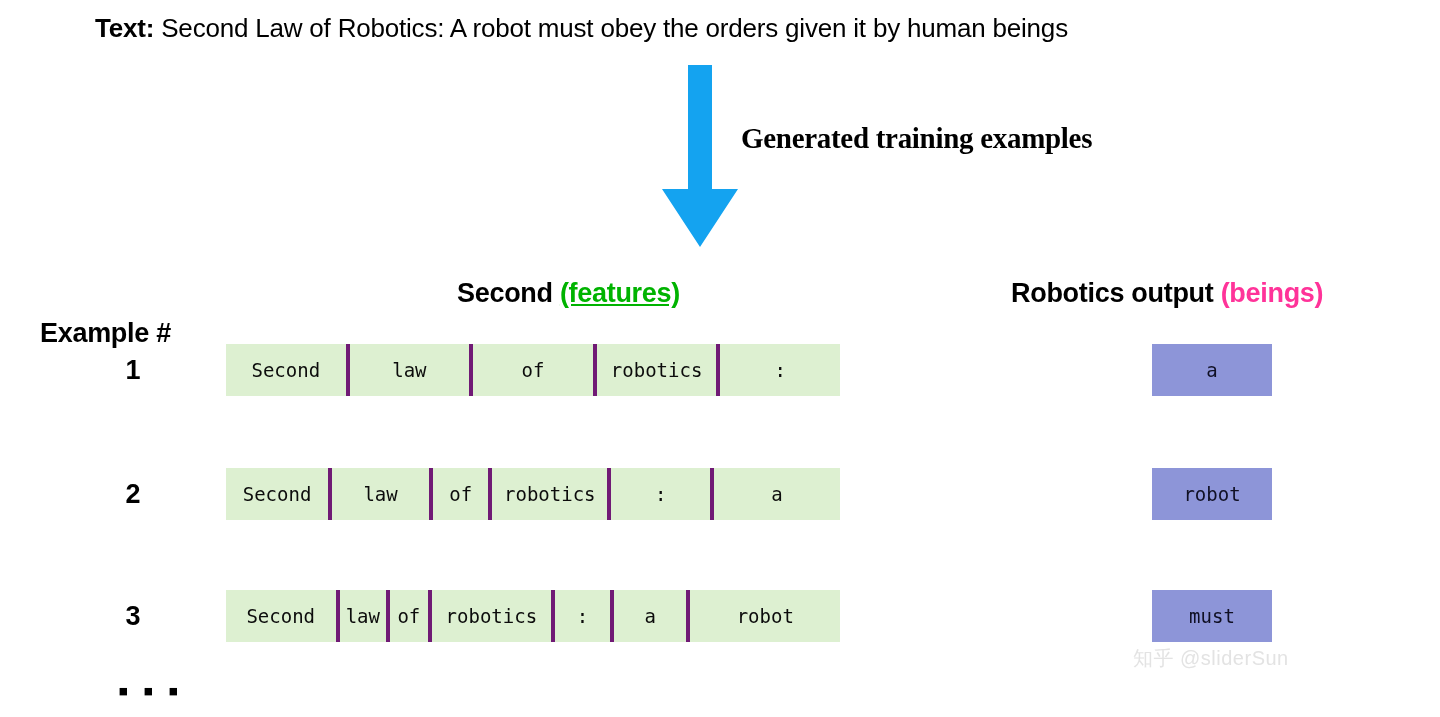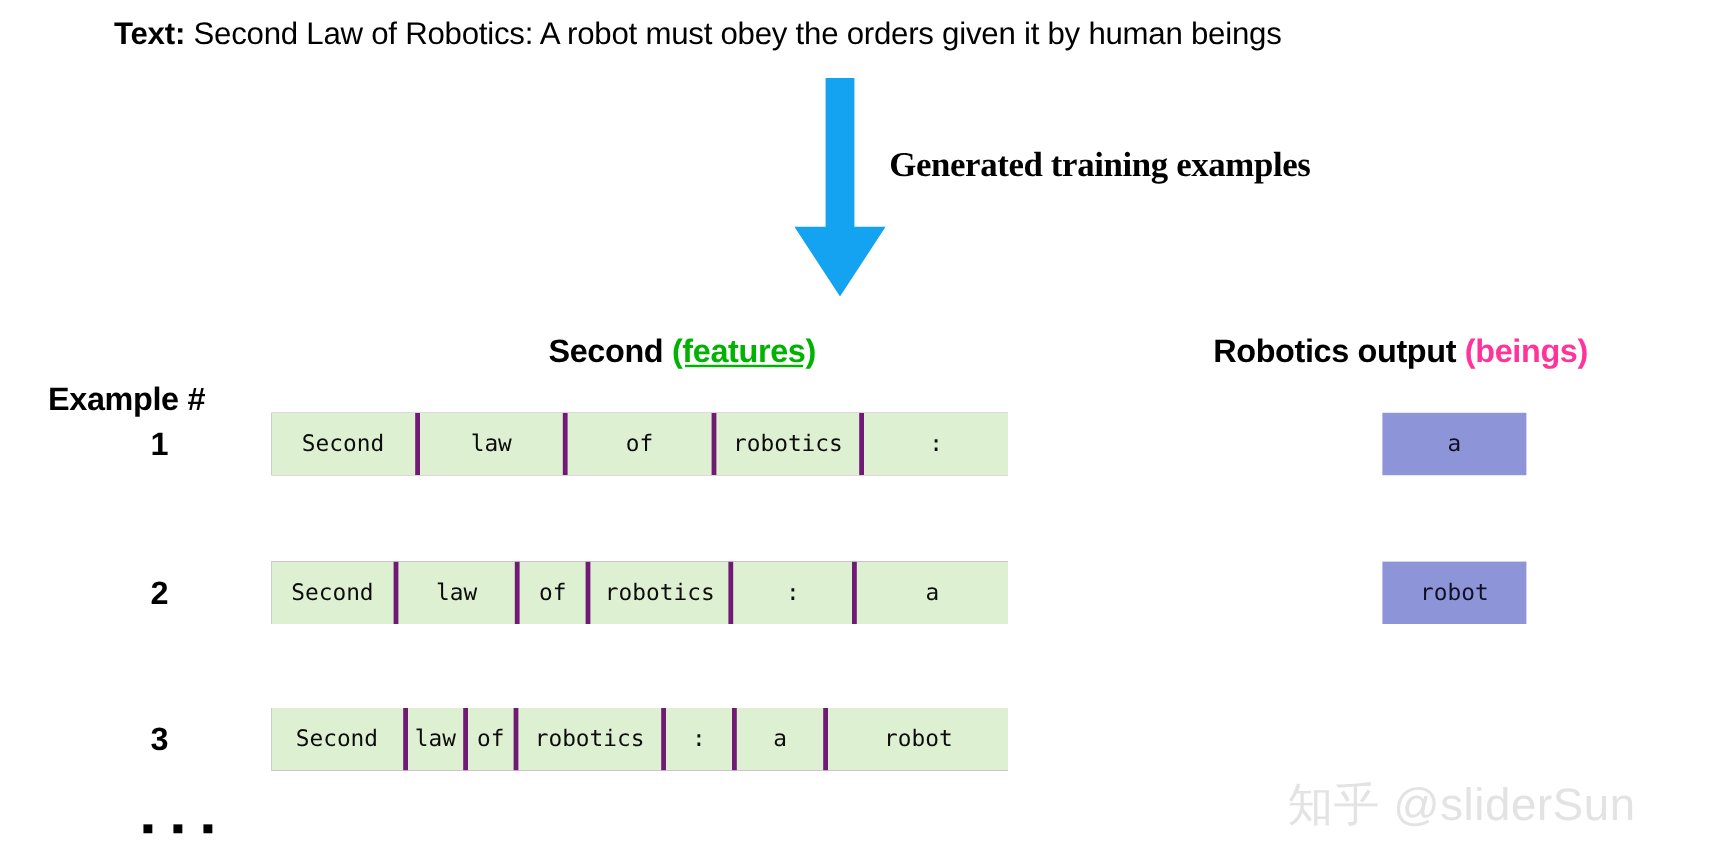--- a/index.html
+++ b/index.html
@@ -136,23 +136,23 @@
     top: 676px;
     font-size: 30px;
     font-weight: bold;
     letter-spacing: 3px;
     line-height: 30px;
   }
 
   
   .watermark {
     position: absolute;
-    left: 1073px;
+    left: 1133px;
     top: 645px;
-    font-size: 38px;
+    font-size: 20px;
     color: #e3e3e3;
     white-space: nowrap;
     letter-spacing: 0.5px;
   }
 </style>
 </head>
 <body>
 
 <div class="header-line">
   <span class="header-label">Text:</span><span class="header-body"> Second Law of Robotics: A robot must obey the orders given it by human beings</span>
@@ -204,17 +204,18 @@
   <div class="row-index">3</div>
   <div class="features-strip" id="strip-2">
       <div class="token" style="width: 134px;">Second</div>
       <div class="token" style="width: 57px;">law</div>
       <div class="token" style="width: 46px;">of</div>
       <div class="token" style="width: 146px;">robotics</div>
       <div class="token" style="width: 67px;">:</div>
       <div class="token" style="width: 89px;">a</div>
       <div class="token" style="width: 183px;">robot</div>
     </div>
+  <div class="label-box label-3">must</div>
 </div>
 
 <div class="ellipsis">▪ ▪ ▪</div>
 
 <div class="watermark">知乎 @sliderSun</div>
 
 </body></html>

